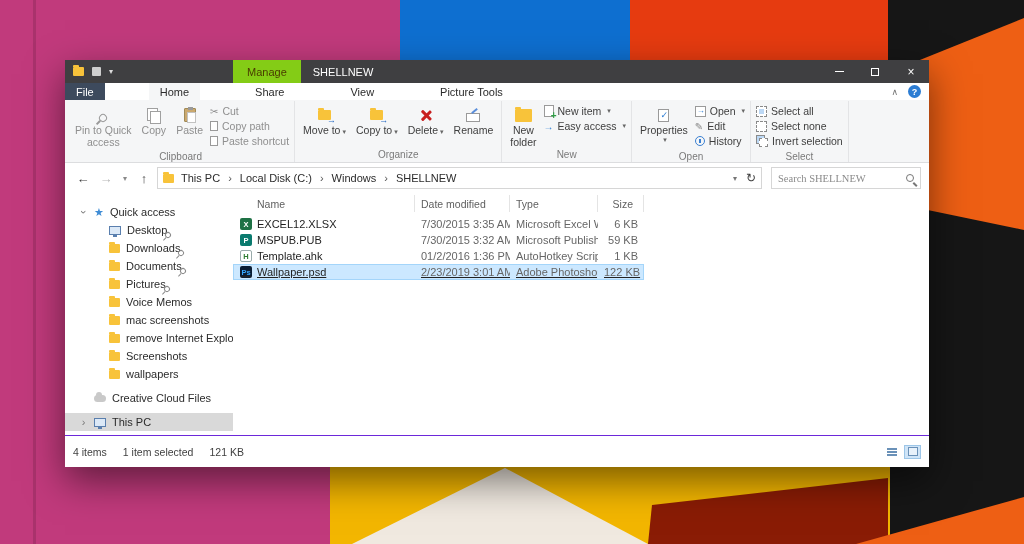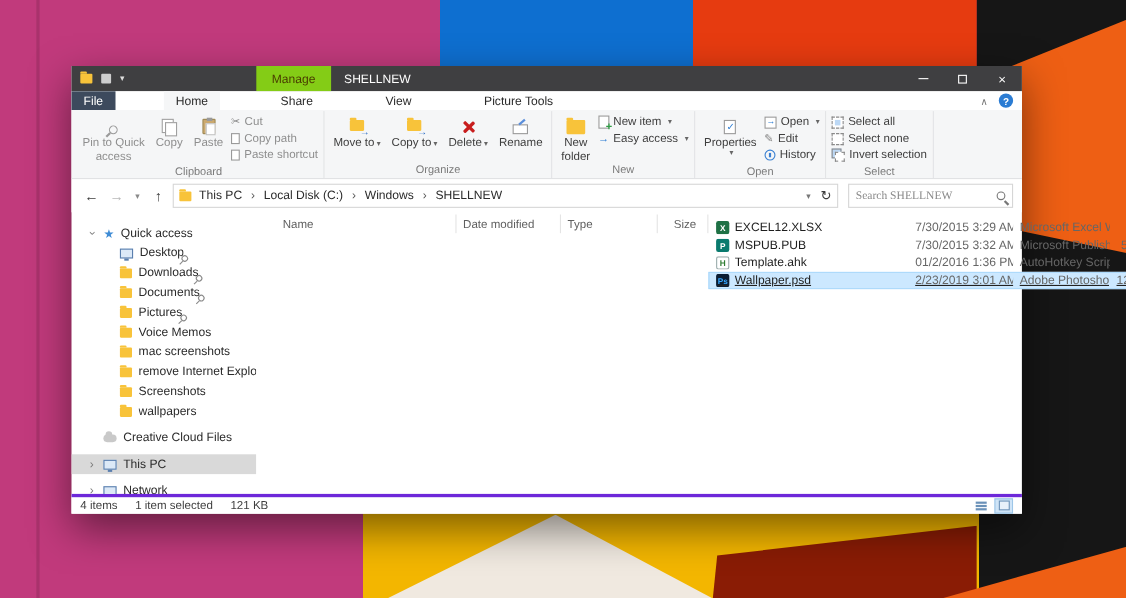--- a/index.html
+++ b/index.html
@@ -131,21 +131,21 @@
   .icon-star { color:#3f8cd5; font-size:11px; }
   .icon-monitor { width:12px; height:9px; border:1px solid #5a7fae; background:#dce9f7; position:relative; display:inline-block; flex:0 0 auto; }
   .icon-monitor::after { content:''; position:absolute; left:3px; bottom:-3px; width:4px; height:2px; background:#5a7fae; }
   .icon-cloud { width:12px; height:7px; background:#c9c9c9; border-radius:4px; position:relative; display:inline-block; flex:0 0 auto; }
   .icon-cloud::before { content:''; position:absolute; left:2px; top:-3px; width:6px; height:6px; background:#c9c9c9; border-radius:50%; }
   .pin-r { position:absolute; right:8px; top:5px; }
   .icon-pin-sm { width:6px; height:6px; border:1px solid #8a8a8a; border-radius:50%; position:relative; transform:rotate(45deg); display:inline-block; }
   .icon-pin-sm::after { content:''; position:absolute; left:2px; top:5px; width:1px; height:4px; background:#8a8a8a; }
 
   
-  .filepane { flex:1; display:flex; flex-direction:row; padding-top:2px; min-width:0; }
+  .filepane { flex:1; display:flex; flex-direction:column; padding-top:2px; min-width:0; }
   .list-header { display:flex; height:17px; align-items:center; color:#5f5f5f; font-size:10.5px; flex:0 0 auto; }
   .hcell { height:100%; display:flex; align-items:center; padding:0 6px; border-right:1px solid #e4e4e4; }
   .hcell.c-name { width:182px; padding-left:24px; }
   .hcell.c-date { width:95px; }
   .hcell.c-type { width:88px; }
   .hcell.c-size { width:46px; justify-content:flex-end; padding-right:10px; }
   .rows { margin-top:4px; }
   .file-row { display:flex; height:16px; align-items:center; width:411px; }
   .file-row.selected { background:#cce8ff; box-shadow:inset 0 0 0 1px #a4d5fa;text-decoration:underline; }
   .cell { padding:0 6px; white-space:nowrap; overflow:hidden; }
@@ -154,21 +154,21 @@
   .cell.c-type { width:88px; color:#666; }
   .cell.c-size { width:46px; color:#666; text-align:right; padding-right:6px; }
   .fbadge { width:12px; height:12px; border-radius:2px; color:#fff; font-size:7.5px; font-weight:bold;
             display:flex; align-items:center; justify-content:center; flex:0 0 auto; }
   .fbadge.excel { background:#1e7145; }
   .fbadge.publisher { background:#0a7a6e; }
   .fbadge.ahk { background:#fff; border:1px solid #9aabab; color:#2e7d32; }
   .fbadge.photoshop { background:#0b1d33; color:#37a7ff; }
 
   
-  .statusbar { height:18px; flex:0 0 auto; border-top:3px solid #6d28d9; display:flex; align-items:center;
+  .statusbar { height:32px; flex:0 0 auto; border-top:1px solid #6d28d9; display:flex; align-items:center;
                gap:16px; padding:0 8px; font-size:10.5px; color:#3f3f3f; background:#fff; }
   .view-btns { margin-left:auto; display:flex; gap:4px; }
   .vbtn { width:17px; height:14px; display:flex; align-items:center; justify-content:center; }
   .vbtn.active { background:#cfe4f7; box-shadow:inset 0 0 0 1px #9dc6e8; }
   .icon-list-view { width:10px; height:2px; background:#6a91b8; box-shadow:0 3px 0 #6a91b8, 0 6px 0 #6a91b8; margin-bottom:6px; }
   .icon-thumb-view { width:10px; height:9px; border:1px solid #6a91b8; background:#e8f1fa; }
 </style>
 </head>
 <body>
 
@@ -458,21 +458,21 @@
         <div class="hcell c-date">Date modified</div>
         <div class="hcell c-type">Type</div>
         <div class="hcell c-size">Size</div>
       </div>
       <div class="rows">
         <div class="file-row">
           <div class="cell c-name">
               <span class="fbadge excel">X</span>
               <span>EXCEL12.XLSX</span>
             </div>
-          <div class="cell c-date">7/30/2015 3:29 AM</div>
+          <div class="cell c-date">7/30/2015 3:35 AM</div>
           <div class="cell c-type">Microsoft Excel W...</div>
           <div class="cell c-size">6 KB</div>
         </div>
         <div class="file-row">
           <div class="cell c-name">
               <span class="fbadge publisher">P</span>
               <span>MSPUB.PUB</span>
             </div>
           <div class="cell c-date">7/30/2015 3:32 AM</div>
           <div class="cell c-type">Microsoft Publish...</div>

